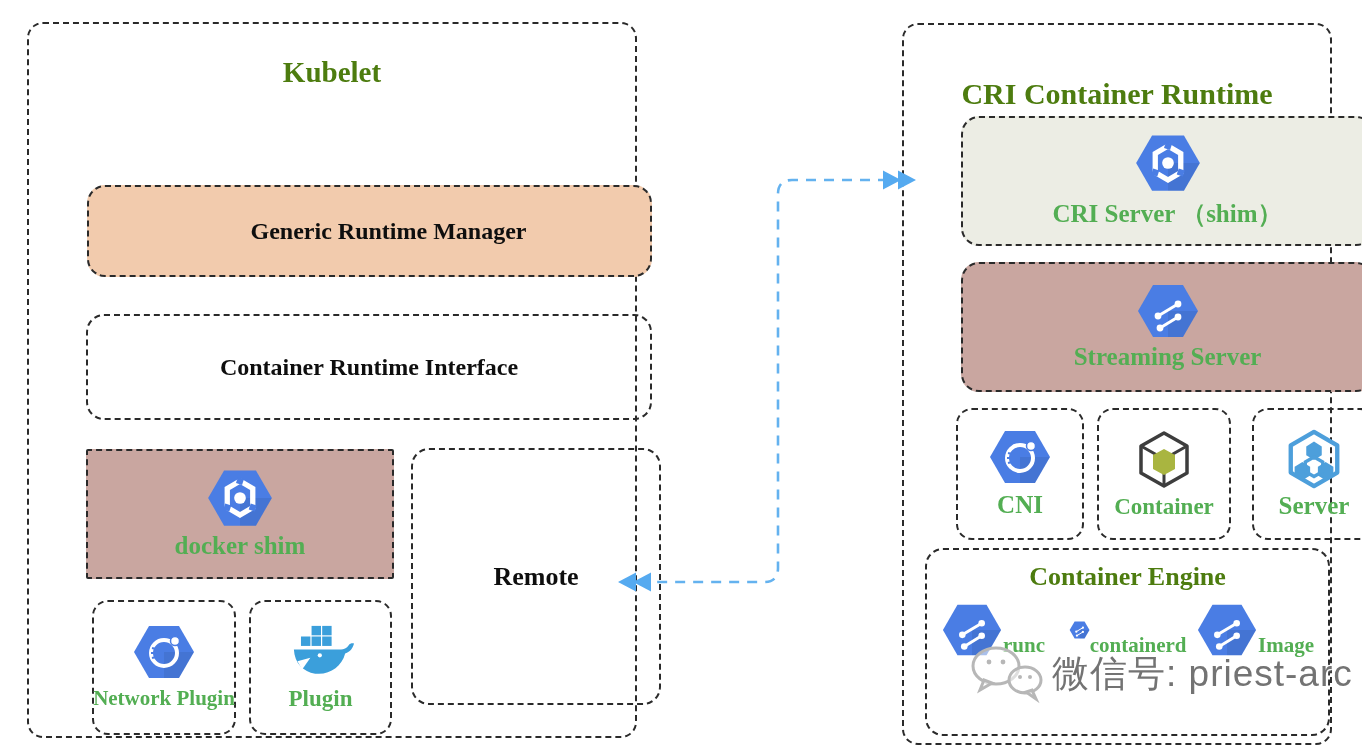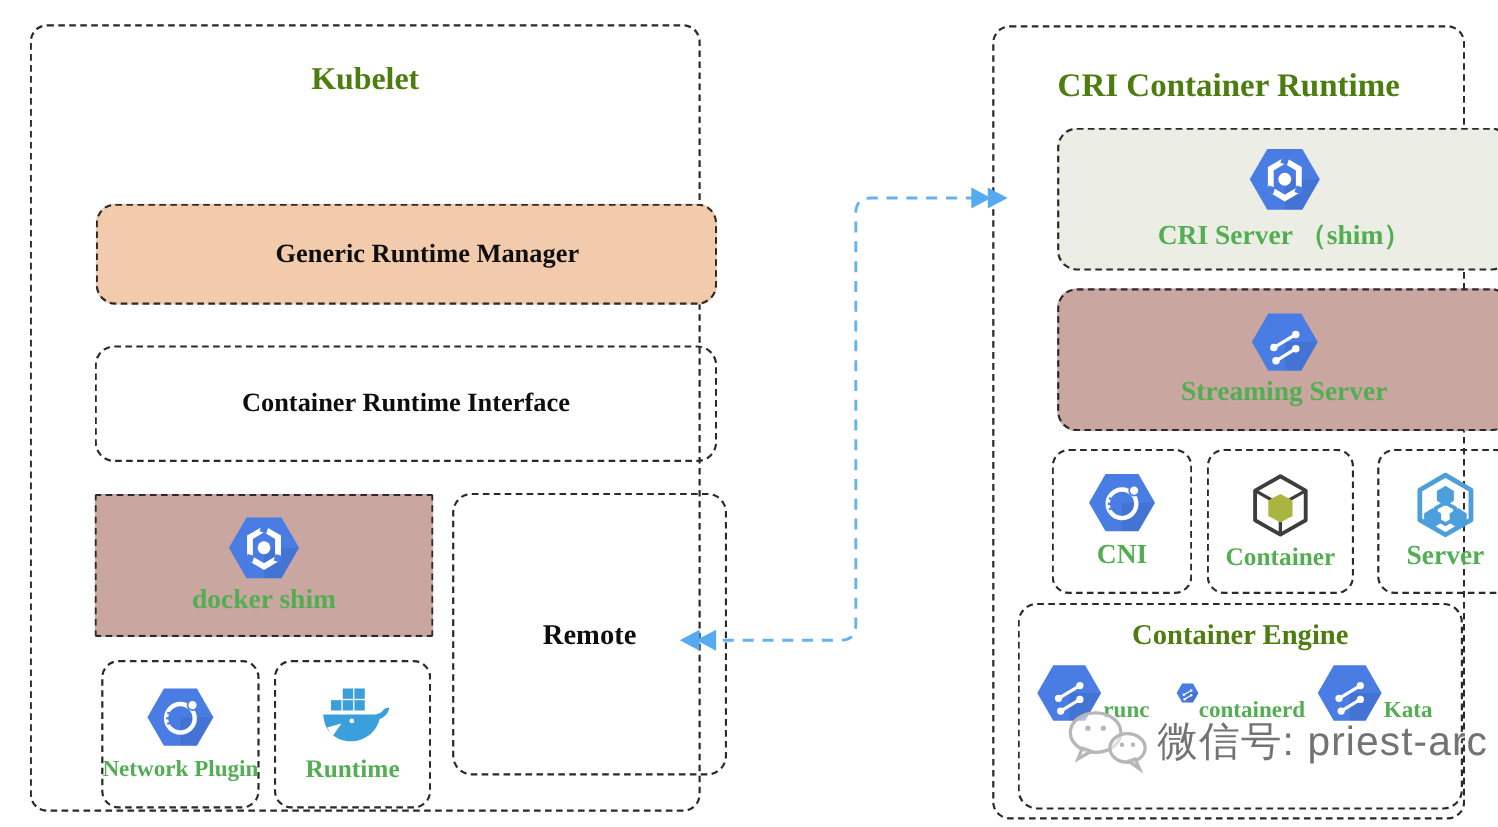--- a/index.html
+++ b/index.html
@@ -87,25 +87,25 @@
         <rect x="20" y="1" width="8" height="8"></rect>
         <rect x="29" y="1" width="8" height="8"></rect>
         <rect x="11" y="10" width="8" height="8"></rect>
         <rect x="20" y="10" width="8" height="8"></rect>
         <rect x="29" y="10" width="8" height="8"></rect>
         <path d="M5,21 L45,21 C47,21 50,20 51.5,17.5 C52.5,16 54.5,15.5 56,16 C55.2,19.5 53,23 48.5,24.5 C45.5,36 35,43 23,41.5 C13,40 5.5,32.5 5,21 Z"></path>
       </g>
       <circle cx="27" cy="26" r="1.8" fill="#ffffff"></circle>
       <path d="M8,31 L19,28 L12,38 Z" fill="#ffffff"></path>
     </svg>
-    <div class="glabel" style="font-size:23px; margin-top:4px;">Runtime</div>
+    <div class="glabel" style="font-size:23px; margin-top:4px;">Plugin</div>
   </div>
 
   <div class="box" style="left:902px; top:23px; width:430px; height:722px; border-radius:16px;">
-    <div class="boxtitle" style="top:36px; font-size:30px;">CRI Container Runtime</div>
+    <div class="boxtitle" style="top:52px; font-size:30px;">CRI Container Runtime</div>
   </div>
 
   <div class="box lightg col" style="left:917px; top:116px; width:413px; height:130px; border-radius:18px;">
     <svg class="icon" width="68" height="60" viewBox="0 0 64 56">
       <polygon points="2,28 17,2 47,2 62,28 47,54 17,54" fill="#4a7de4"></polygon>
       <polygon points="32,28 62,28 47,54 32,54" fill="#000000" opacity="0.07"></polygon>
       <polygon points="32,12 44,19 44,37 32,44 20,37 20,19" fill="none" stroke="#ffffff" stroke-width="5"></polygon>
       <circle cx="32" cy="28" r="5.5" fill="#ffffff"></circle>
       <rect x="29" y="9" width="6" height="6" fill="#4a7de4" transform="rotate(18 32 12)"></rect>
       <rect x="17" y="34" width="6" height="6" fill="#4a7de4" transform="rotate(18 20 37)"></rect>
@@ -218,21 +218,21 @@
             <line x1="22" y1="33" x2="42" y2="21"></line>
               <line x1="24" y1="45" x2="42" y2="34"></line>
           </g>
           <g fill="#ffffff">
             <circle cx="22" cy="33" r="3.4"></circle>
               <circle cx="42" cy="21" r="3.4"></circle>
             <circle cx="24" cy="45" r="3.4"></circle>
               <circle cx="42" cy="34" r="3.4"></circle>
           </g>
         </svg>
-        <div class="glabel" style="font-size:21px;">Kata</div>
+        <div class="glabel" style="font-size:21px;">Image</div>
       </div>
 
     </div>
   </div>
 
   <svg id="connector" width="1362" height="752" viewBox="0 0 1362 752">
     <path d="M 888 180 H 792 Q 778 180 778 194 V 568 Q 778 582 764 582 H 648" fill="none" stroke="#64b2ef" stroke-width="2.6" stroke-dasharray="10 8"></path>
     <g fill="#55aaf0">
       <polygon points="916,180 898,170.5 898,189.5"></polygon>
       <polygon points="901,180 883,170.5 883,189.5"></polygon>

